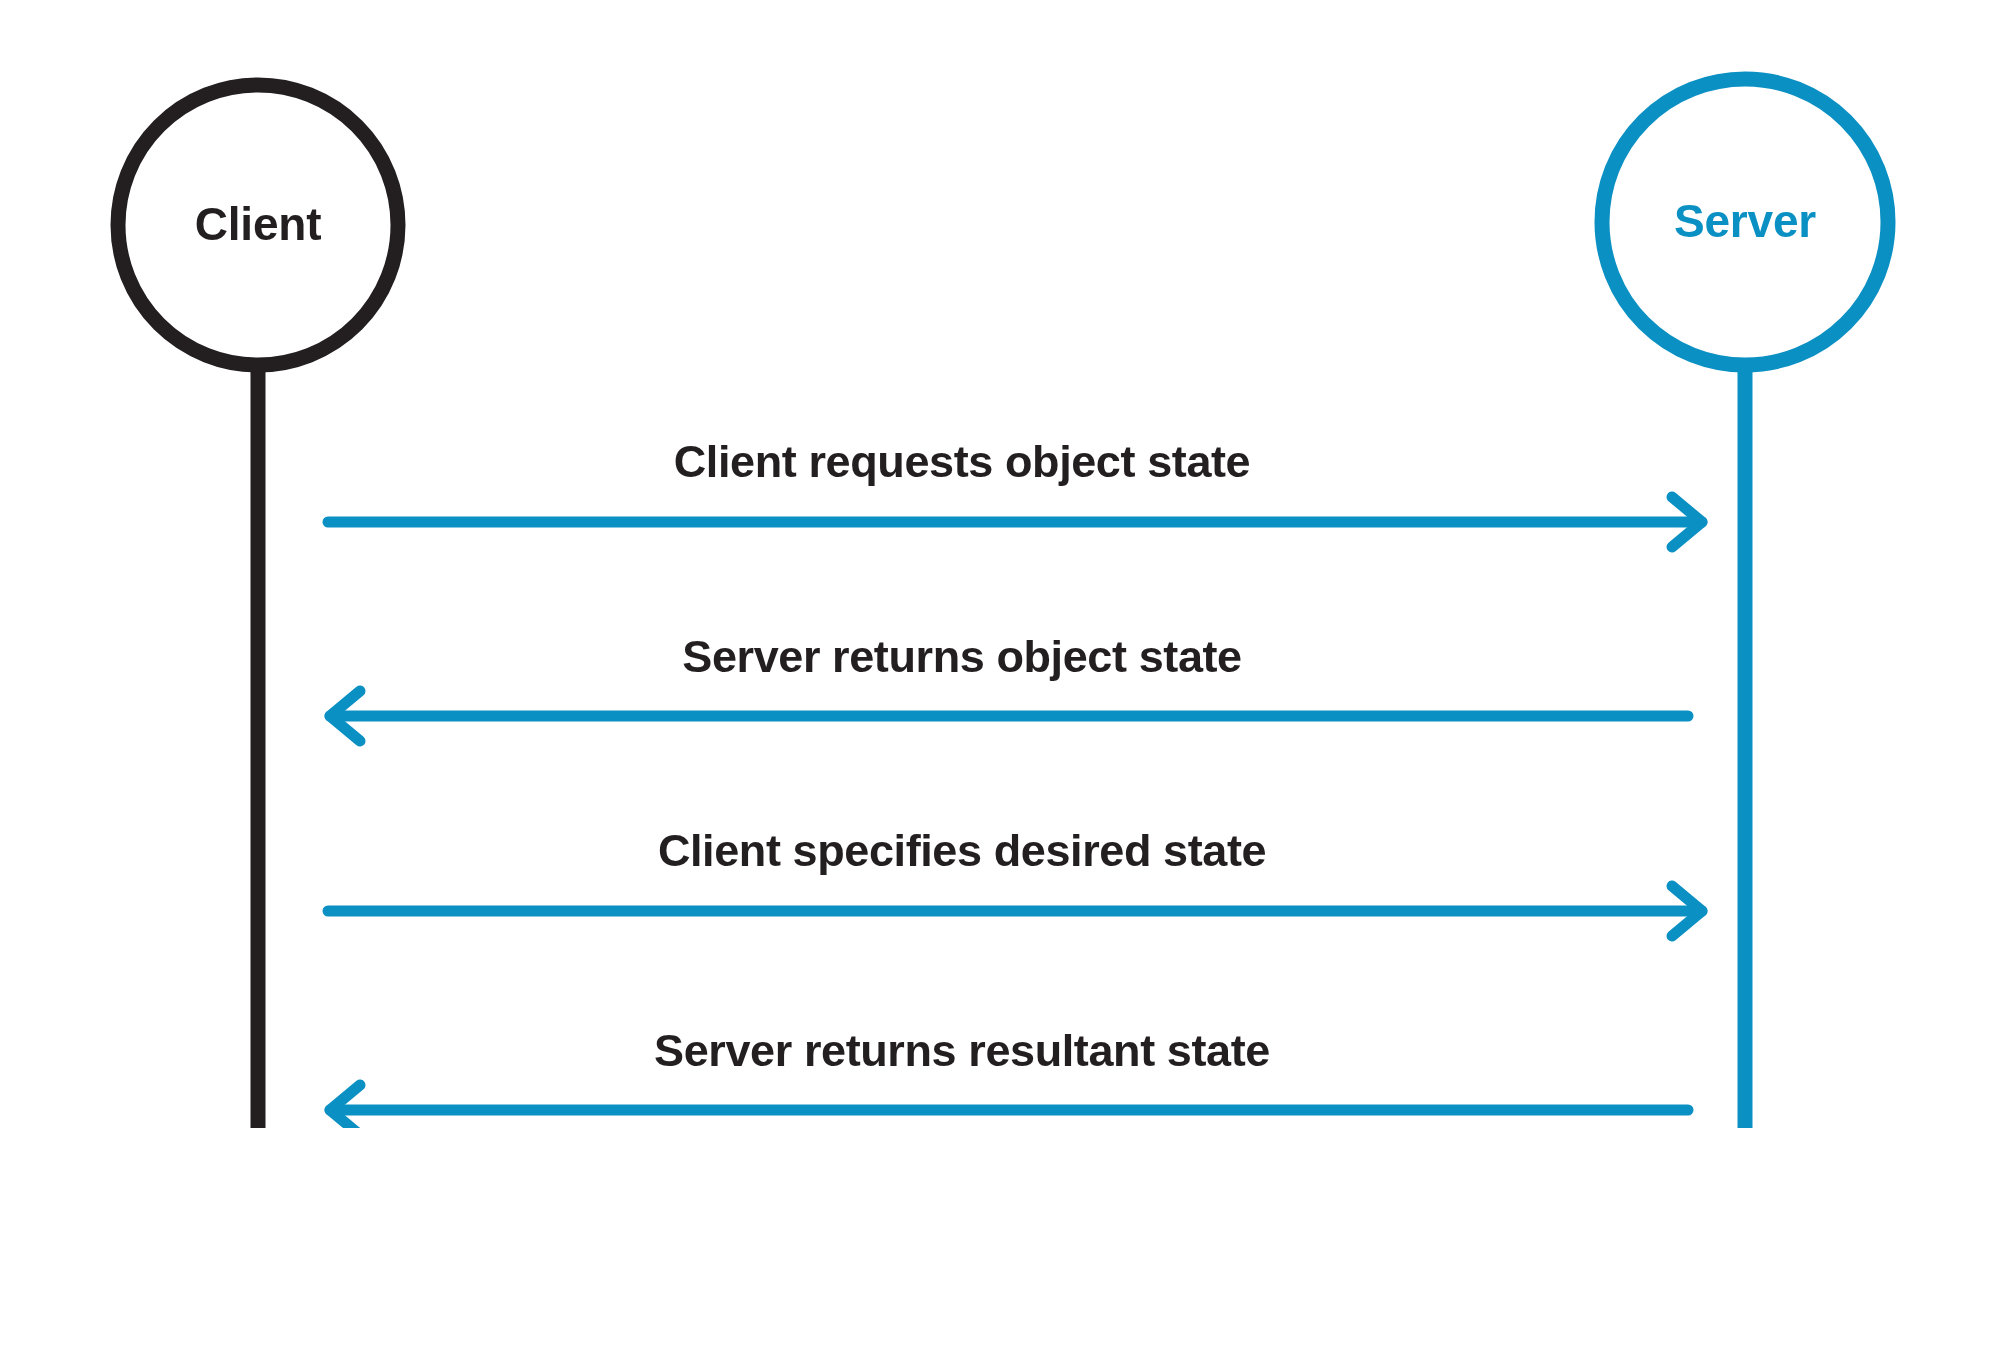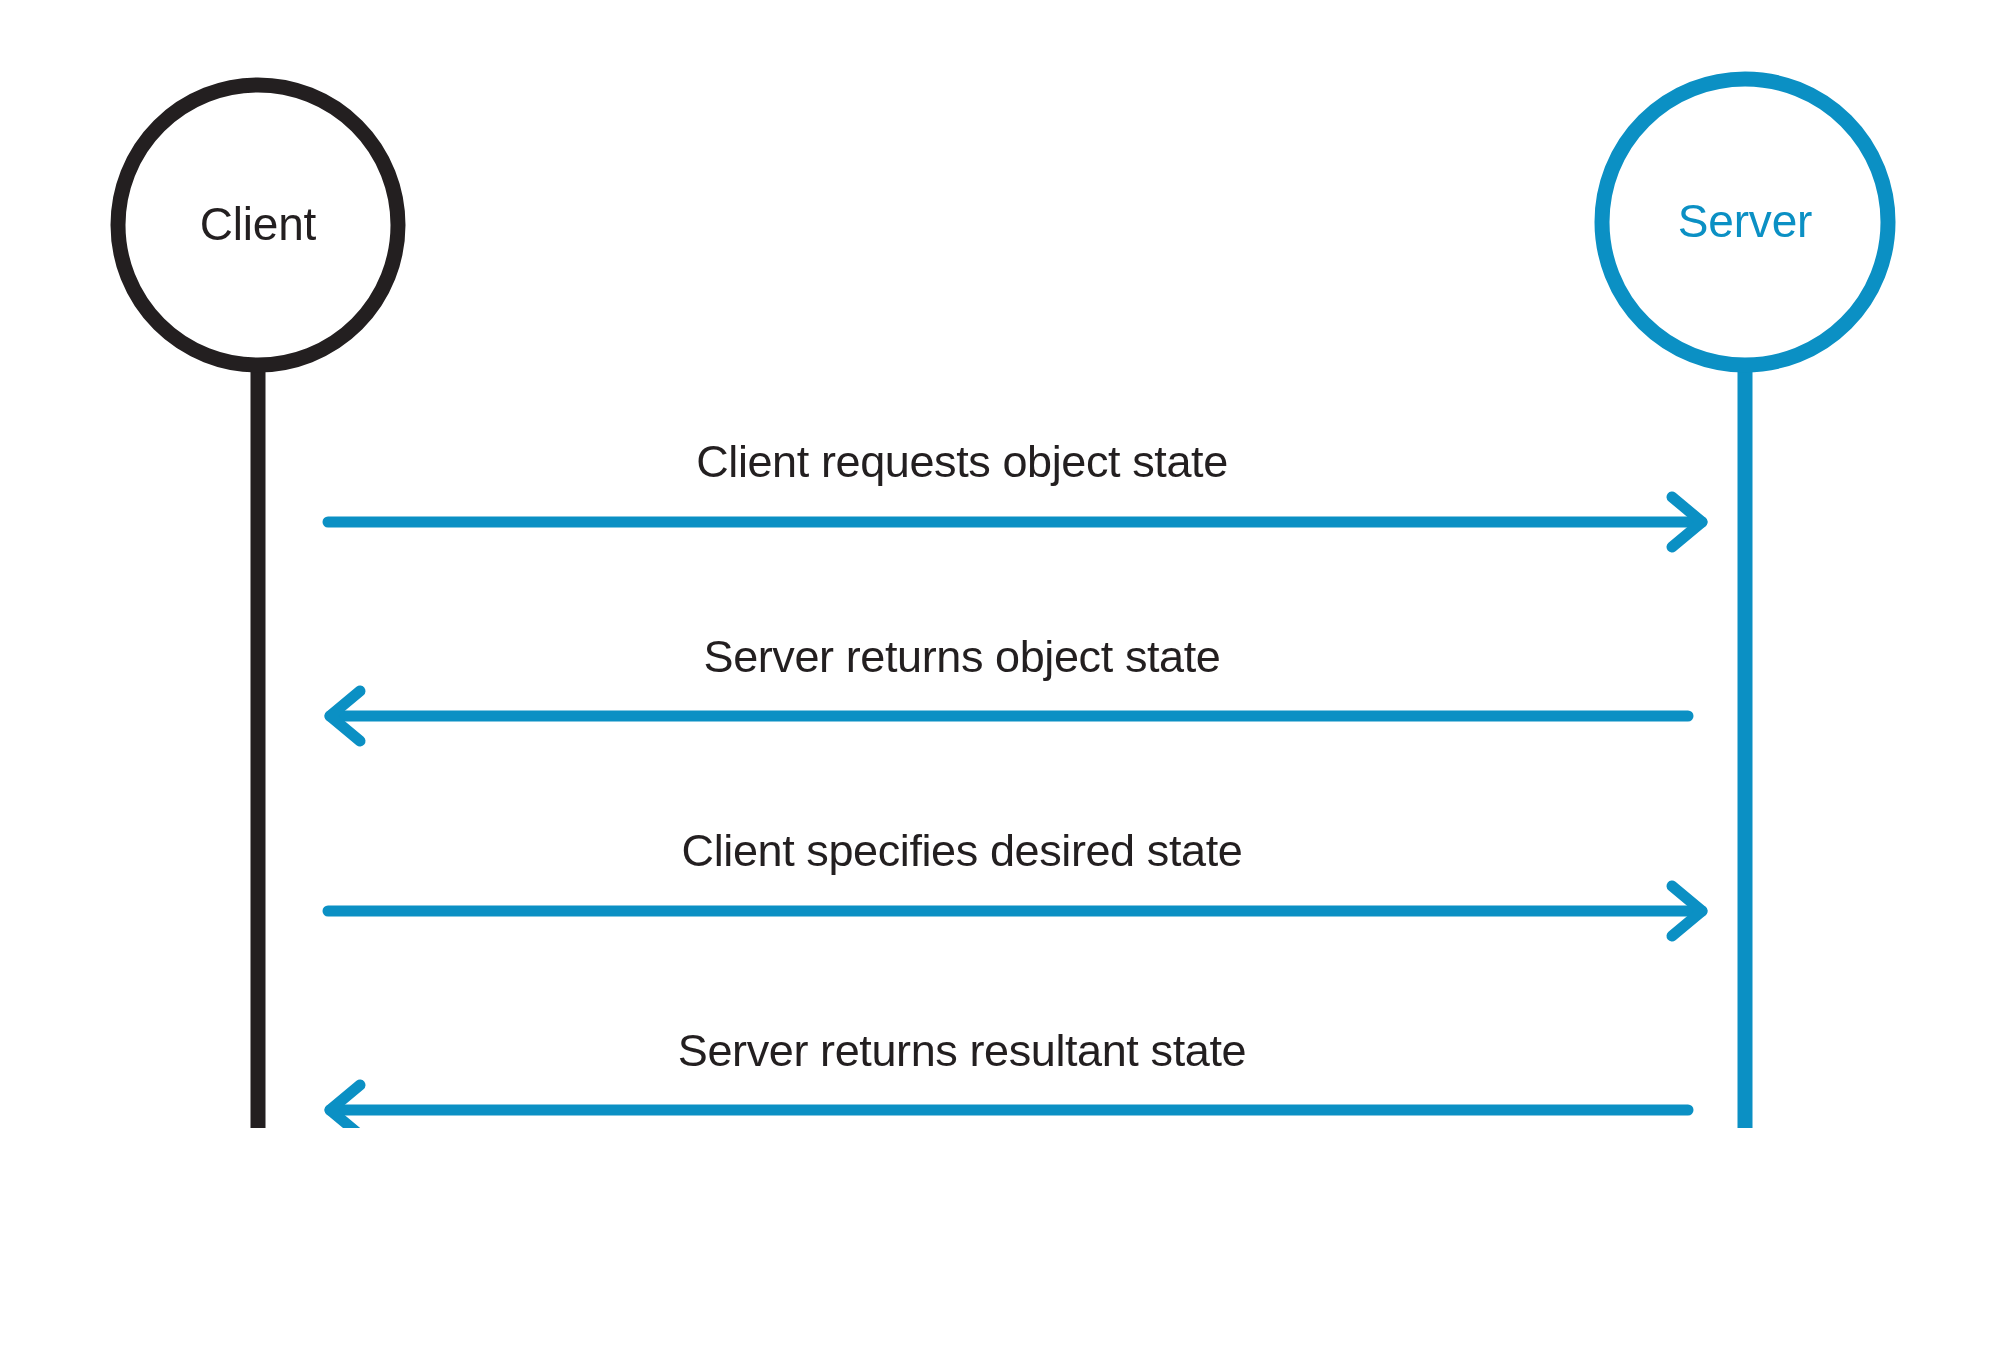--- a/index.html
+++ b/index.html
@@ -10,20 +10,21 @@
   }
   body {
     font-family: "Liberation Sans", sans-serif;
   }
   #stage {
     position: relative;
     width: 2000px;
     height: 1128px;
     background: #ffffff;
     overflow: hidden;
+    font-weight: bold;
   }
   #diagram-svg {
     position: absolute;
     top: 0;
     left: 0;
     width: 2000px;
     height: 1359px;
     display: block;
   }
   .node-label {

